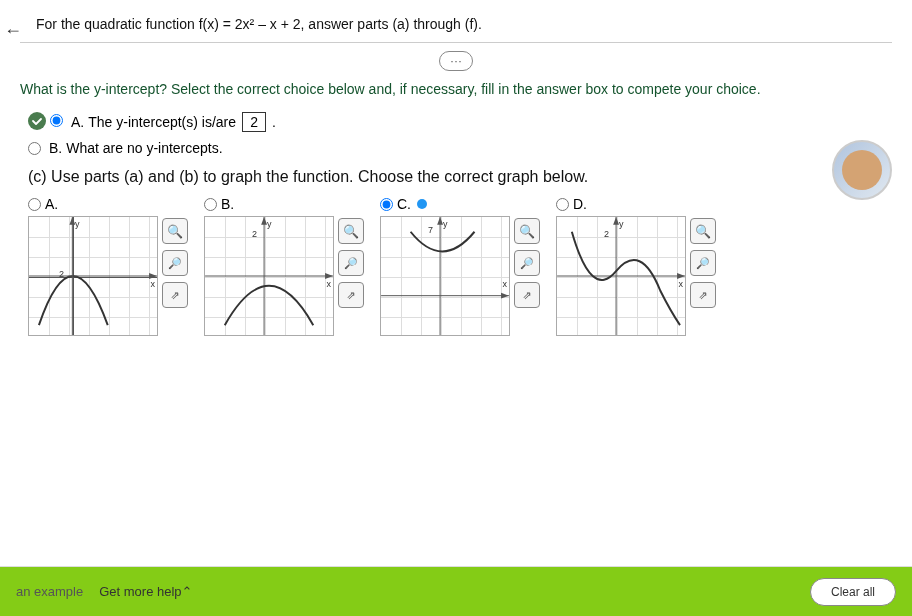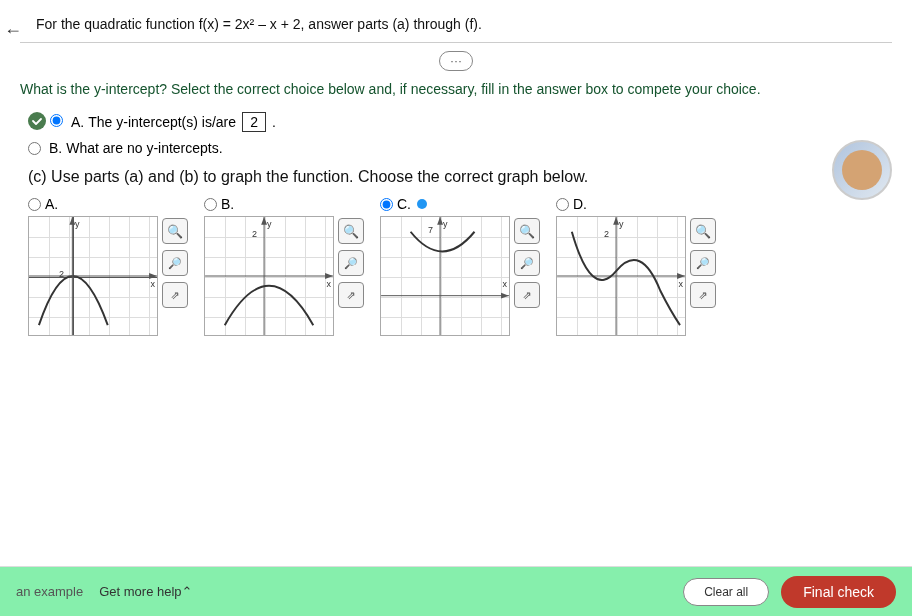--- a/index.html
+++ b/index.html
@@ -195,21 +195,21 @@
       position: absolute;
       top: 0; left: 0;
       width: 100%; height: 100%;
     }
     .footer {
       position: fixed;
       bottom: 0;
       left: 0;
       width: 912px;
       height: 50px;
-      background: #86efac;
+      background: #84cc16;
       border-top: 1px solid #ddd;
       display: flex;
       align-items: center;
       justify-content: space-between;
       padding: 0 16px;
     }
     .footer-left {
       display: flex;
       align-items: center;
       gap: 16px;
@@ -487,15 +487,14 @@
 <div class="footer">
   <div class="footer-left">
     <span class="example-link">an example</span>
     <button class="get-help-btn">
       <span>Get more help</span>
       <span>⌃</span>
     </button>
   </div>
   <div style="display:flex;gap:12px;align-items:center;">
     <button class="clear-all-btn">Clear all</button>
-    <button class="final-check-btn">Final check</button>
   </div>
 </div>
 
 </body></html>

